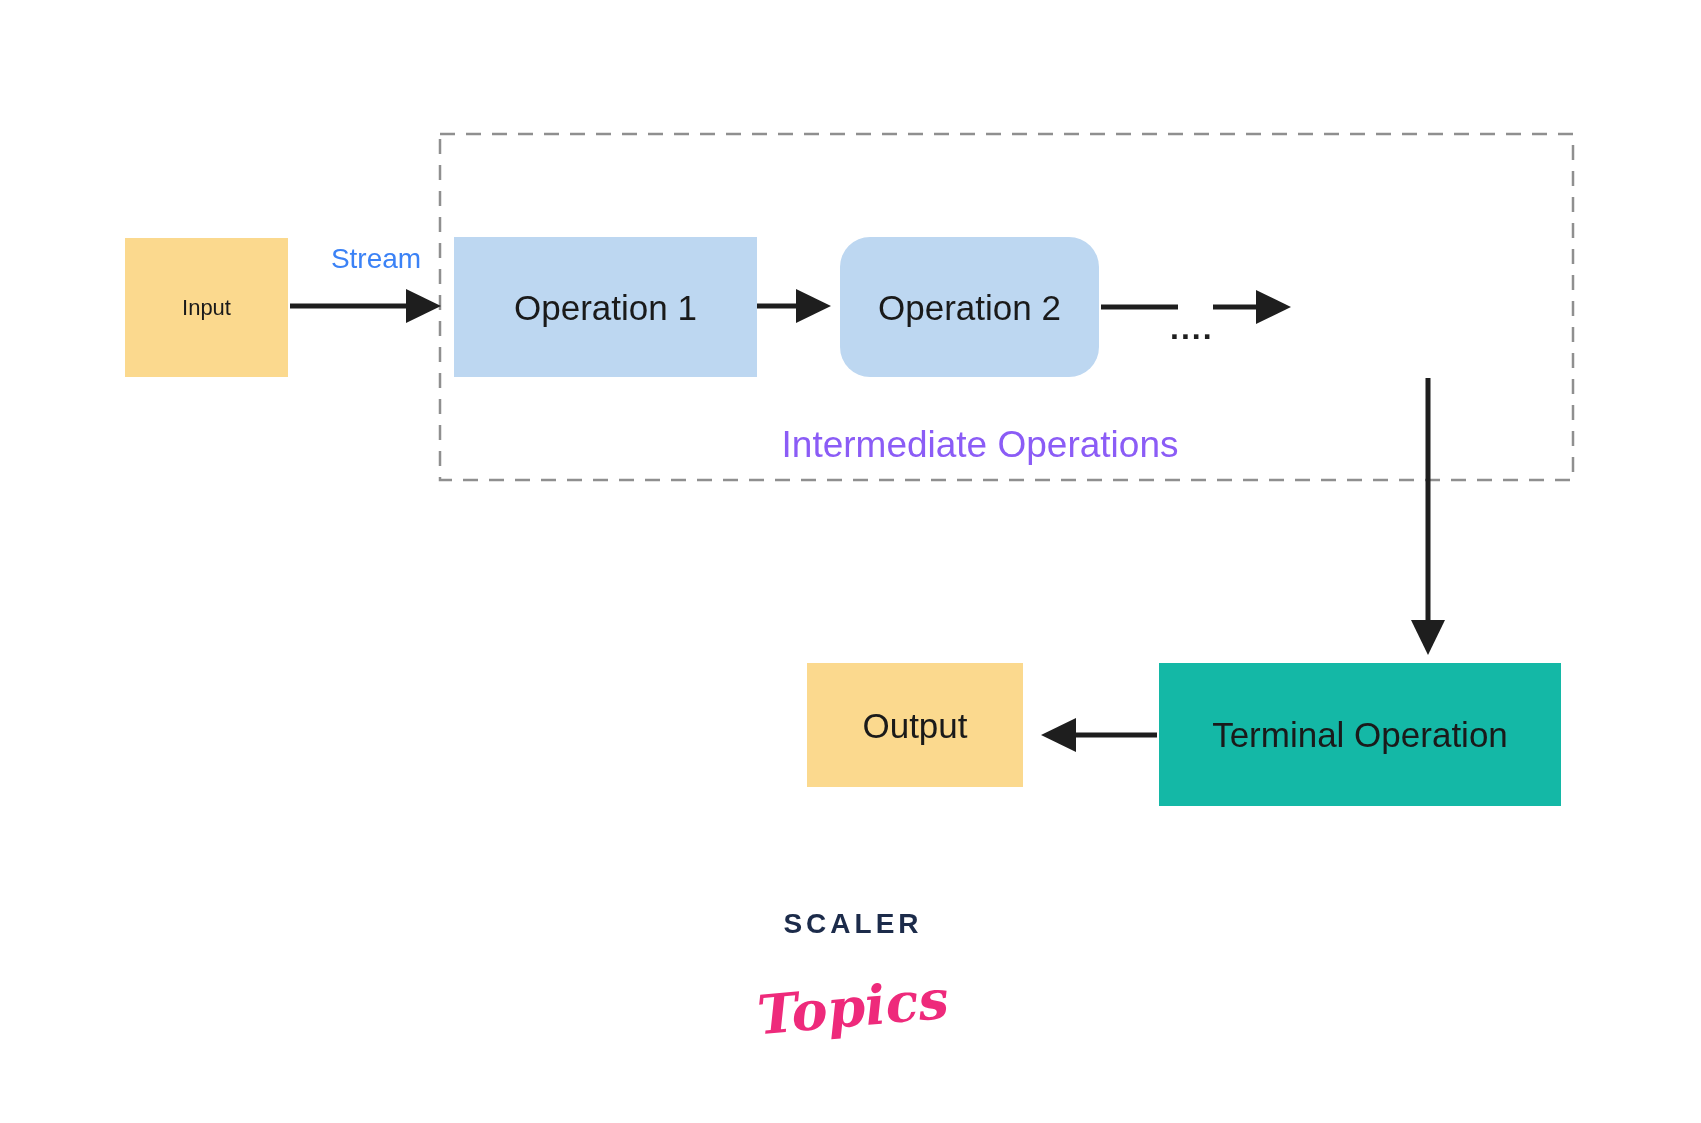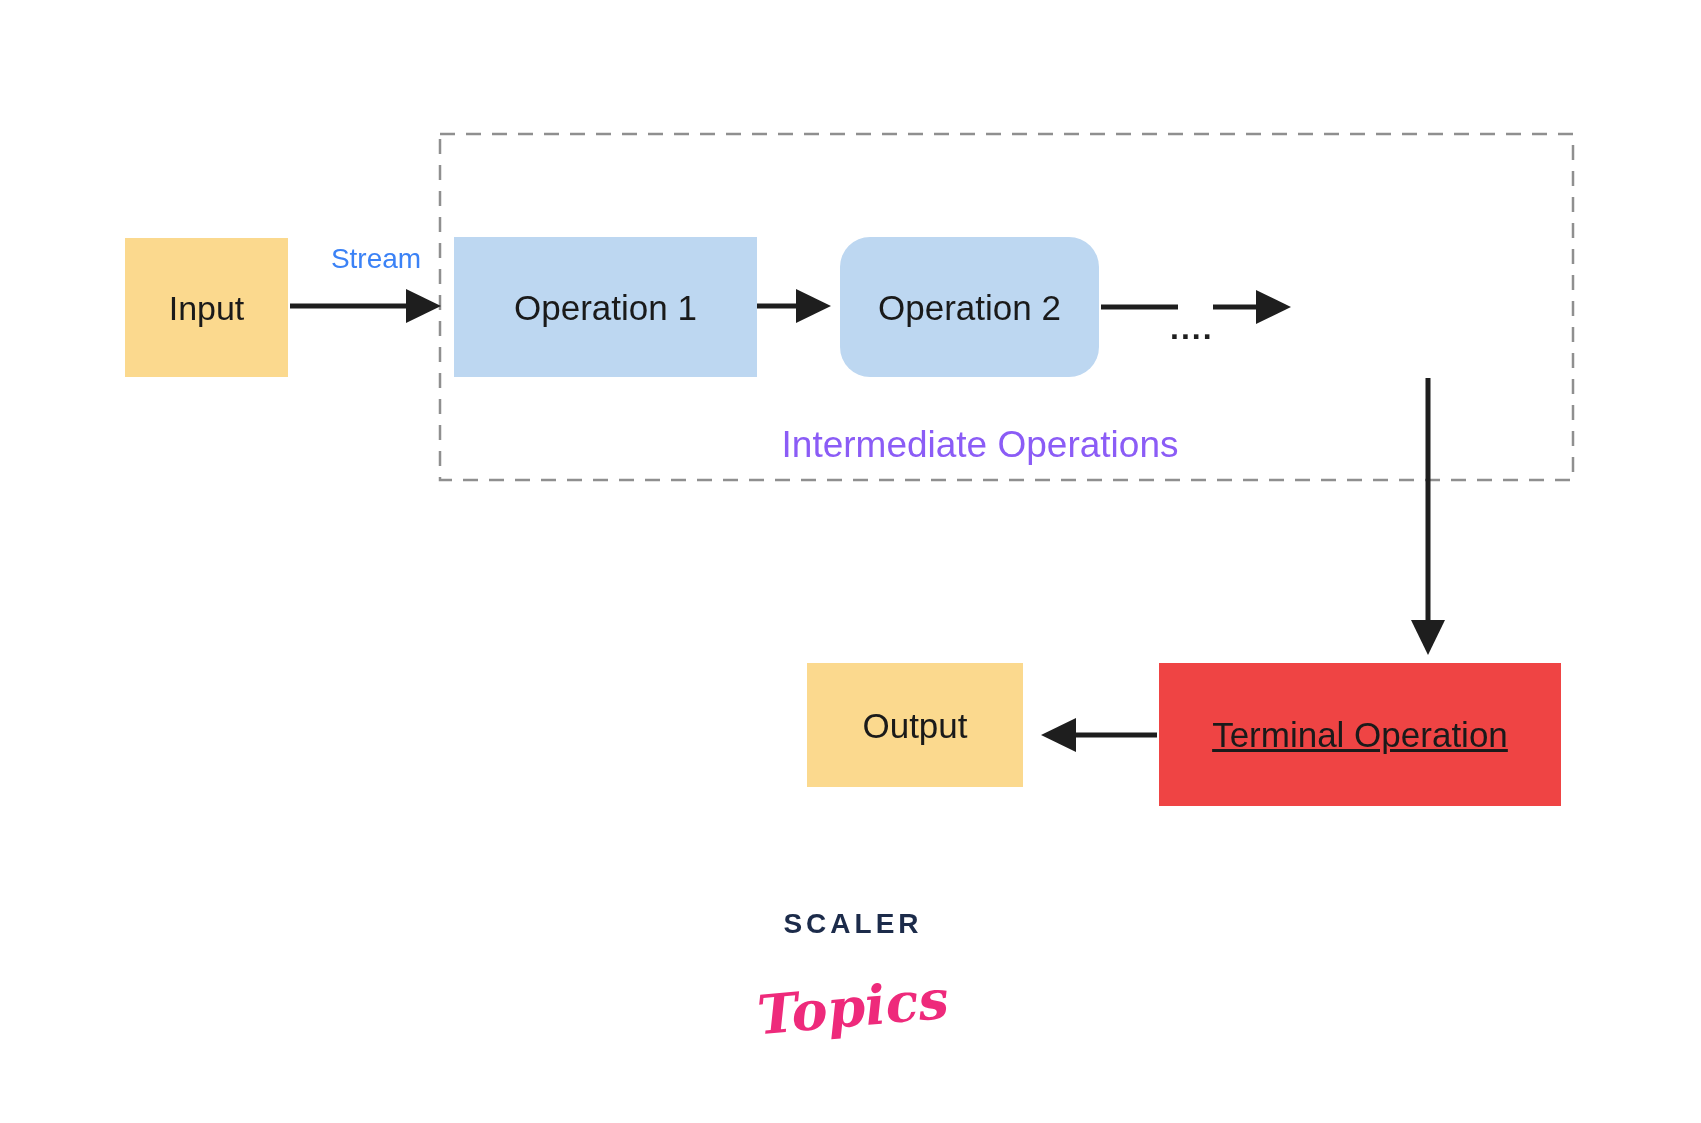--- a/index.html
+++ b/index.html
@@ -13,23 +13,23 @@
   .node{
     position:absolute;
     display:flex;align-items:center;justify-content:center;
     color:#1a1a1a;
     font-size:35px;
     line-height:1;
     white-space:nowrap;
   }
   .fill-yellow{background:#fbd98e;}
   .fill-blue{background:#bdd7f1;}
-  .fill-pink{background:#ef4444;text-decoration:underline;}
+  .fill-pink{background:#14b8a6;}
 
-  .node-input{left:125px;top:238px;width:163px;height:139px;font-size:34px;}
+  .node-input{left:125px;top:238px;width:163px;height:139px;font-size:22px;}
   .node-op1{left:454px;top:237px;width:303px;height:140px;}
   .node-op2{left:840px;top:237px;width:259px;height:140px;border-radius:30px;}
   .node-opn{left:1293px;top:237px;width:246px;height:140px;}
   .node-output{left:807px;top:663px;width:216px;height:124px;}
   .node-terminal{left:1159px;top:663px;width:402px;height:143px;}
 
   .stream-label{
     position:absolute;left:376px;top:243px;transform:translateX(-50%);
     font-size:28px;color:#3b82f6;white-space:nowrap;
   }

